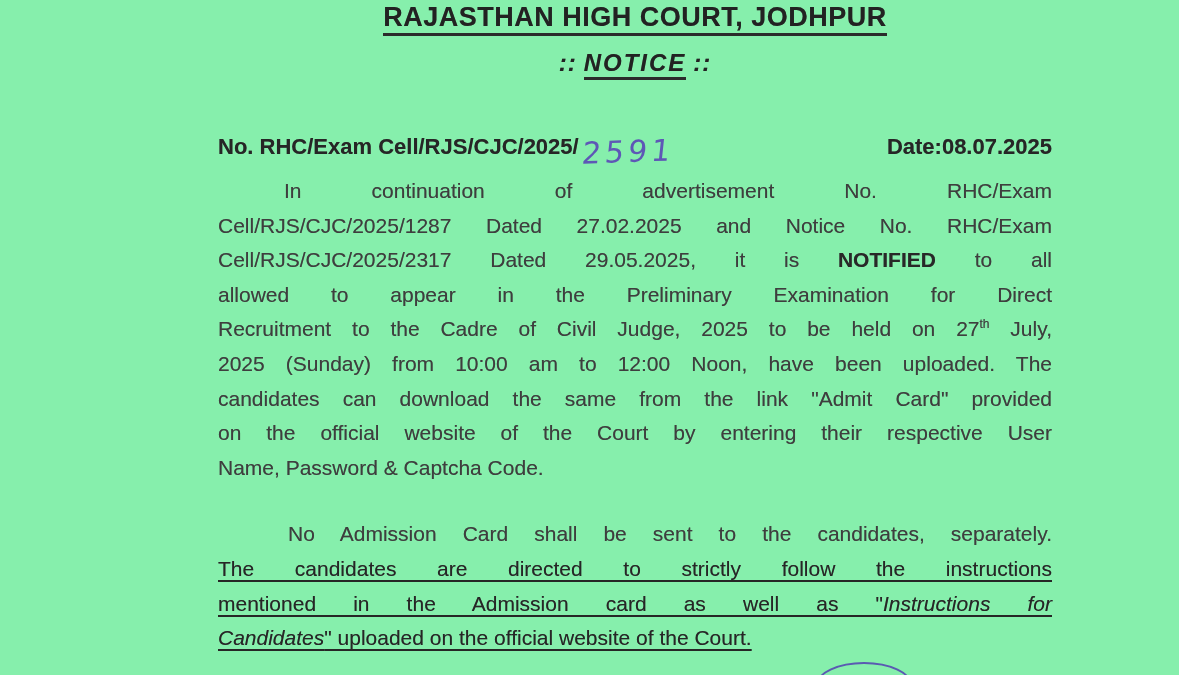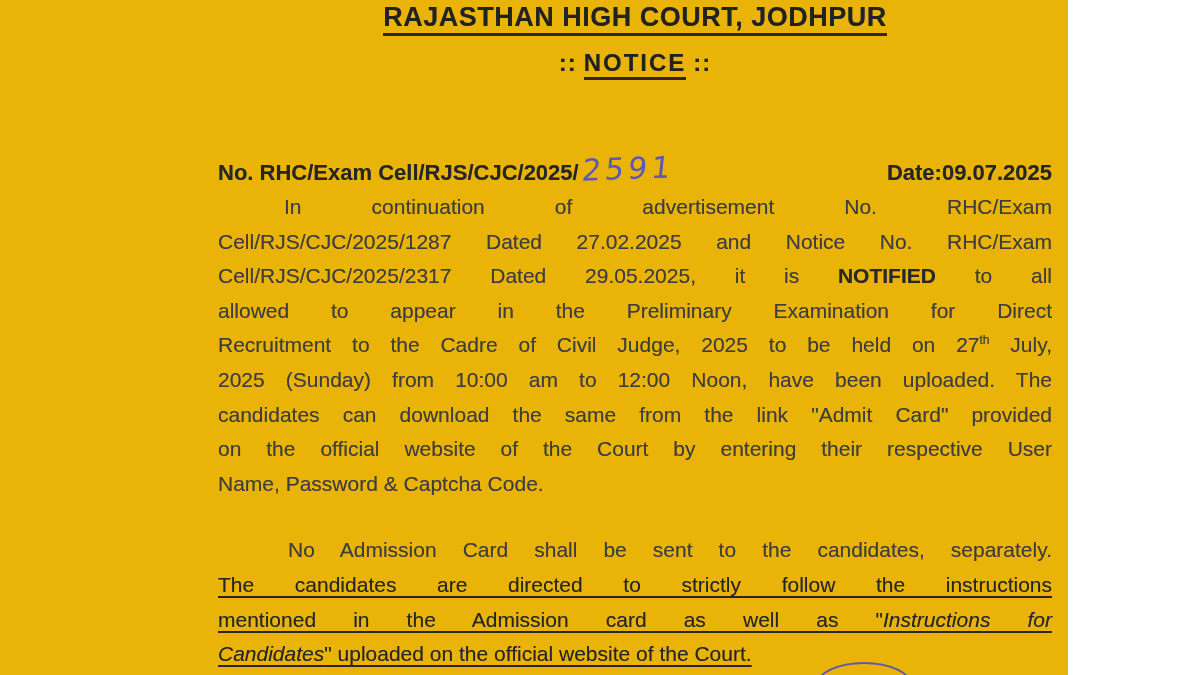--- a/index.html
+++ b/index.html
@@ -1,21 +1,21 @@
 <!DOCTYPE html>
 <html><head>
 <meta charset="utf-8">
 <style>
   html, body { margin: 0; padding: 0; background: #ffffff; }
 
   .page {
     position: relative;
-    width: 1068px;
+    width: 1179px;
     height: 675px;
-    background: #eab308;
+    background: #86efac;
     font-family: "Liberation Sans", sans-serif;
     color: #3e3e3e;
     overflow: hidden;
     text-shadow: 0 0 0.5px rgba(70,70,70,0.55);
   }
 
   .content {
     position: absolute;
     left: 218px;
     top: 0;
@@ -37,32 +37,33 @@
   }
 
   .notice-heading {
     text-align: center;
     margin-top: 10px;
     line-height: 30px;
     font-size: 24px;
     font-weight: bold;
     color: #222222;
     letter-spacing: 1px;
+    font-style: italic;
   }
   .notice-word {
     border-bottom: 3px solid #2b2b2b;
     padding-bottom: 1px;
     margin: 0 7px;
     letter-spacing: 2px;
   }
 
   .ref-line {
     display: flex;
-    align-items: flex-end;
-    margin-top: 72px;
+    align-items: flex-start;
+    margin-top: 56px;
     height: 36px;
     font-size: 22px;
   }
   .ref-label {
     font-weight: bold;
     color: #262626;
   }
   .handwritten {
     font-family: "DejaVu Sans", sans-serif;
     color: #5e57b6;
@@ -134,21 +135,21 @@
 
     <div class="notice-heading">
       <span>::</span><span class="notice-word">NOTICE</span><span>::</span>
     </div>
 
     <div class="ref-line">
       <span class="ref-label">No. RHC/Exam Cell/RJS/CJC/2025/</span>
       <span class="handwritten">2591</span>
       <span class="date-group">
         <span>Date:</span>
-        <span>09.07.2025</span>
+        <span>08.07.2025</span>
       </span>
     </div>
 
     <div class="para para1">
       <div class="line jf ind">In continuation of advertisement No. RHC/Exam</div>
       <div class="line jf">Cell/RJS/CJC/2025/1287 Dated 27.02.2025 and Notice No. RHC/Exam</div>
       <div class="line jf"><span>Cell/RJS/CJC/2025/2317 Dated 29.05.2025, it is </span><span class="b">NOTIFIED</span><span> to all</span></div>
       <div class="line jf">allowed to appear in the Preliminary Examination for Direct</div>
       <div class="line jf"><span>Recruitment to the Cadre of Civil Judge, 2025 to be held on 27</span><span class="sup">th</span><span> July,</span></div>
       <div class="line jf">2025 (Sunday) from 10:00 am to 12:00 Noon, have been uploaded. The</div>

